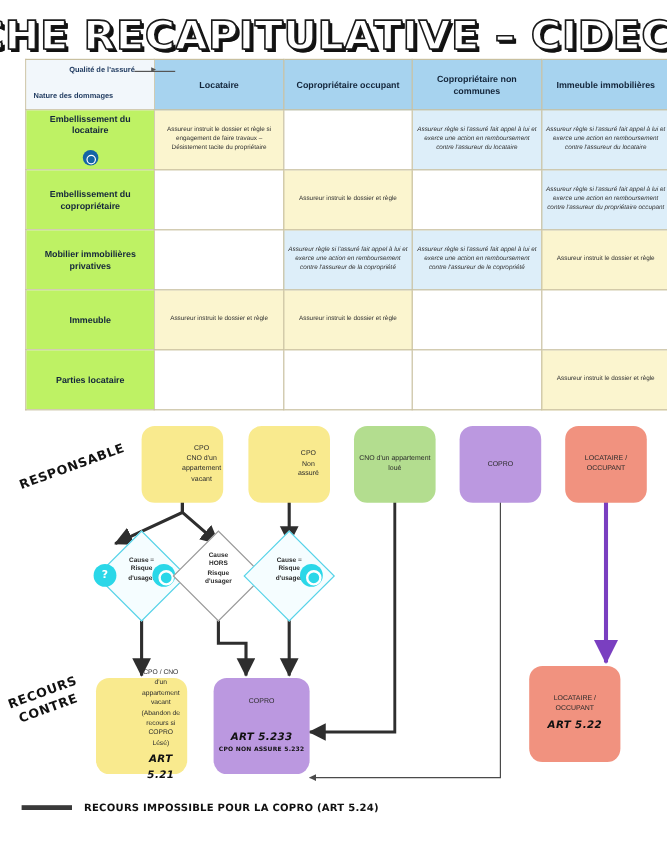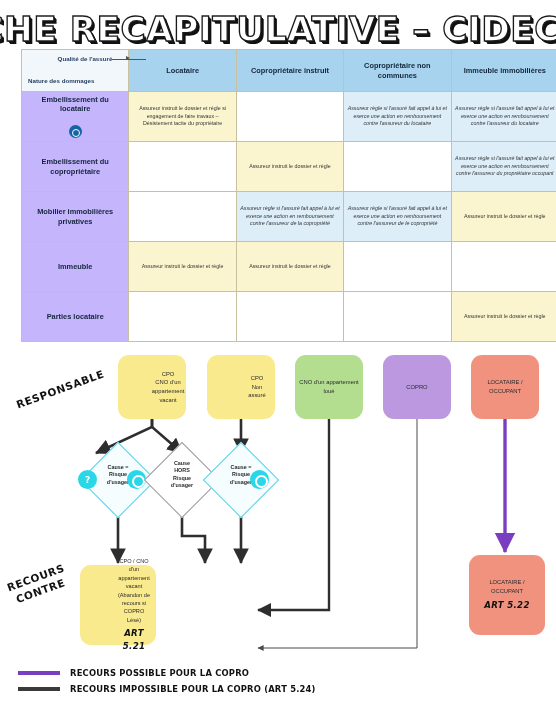--- a/index.html
+++ b/index.html
@@ -88,21 +88,21 @@
   .colhead {
     background: #a7d3ef;
     color: #14263b;
     font-size: 7.4px;
     font-weight: bold;
     text-align: center;
     line-height: 1.25;
     height: 42px;
   }
   .rowhead {
-    background: #c4b5fd;
+    background: #bef264;
     color: #14263b;
     font-size: 7.4px;
     font-weight: bold;
     text-align: center;
     line-height: 1.3;
     position: relative;
     width: 122px;
   }
   .rowhead-inner { display: block; padding: 0 6px; }
   .badge {
@@ -260,21 +260,21 @@
 
   <table id="matrix">
     <thead>
       <tr>
         <th class="corner-cell">
           <span class="corner-q">Qualité de l'assuré</span>
           <span class="corner-q-arrow"></span>
           <span class="corner-n">Nature des dommages</span>
         </th>
         <th class="colhead">Locataire</th>
-        <th class="colhead">Copropriétaire instruit</th>
+        <th class="colhead">Copropriétaire occupant</th>
         <th class="colhead">Copropriétaire non communes</th>
         <th class="colhead">Immeuble immobilières</th>
       </tr>
     </thead>
     <tbody id="matrix-body">
         <tr>
           <td class="rowhead"><span class="rowhead-inner">Embellissement du locataire</span><br><span class="badge badge-below"></span></td>
           <td class="cell yellow">Assureur instruit le dossier et règle si engagement de faire travaux – Désistement tacite du propriétaire</td>
           <td class="cell white"></td>
           <td class="cell blue ital">Assureur règle si l'assuré fait appel à lui et exerce une action en remboursement contre l'assureur du locataire</td>
@@ -405,32 +405,33 @@
 
     <div class="node yellow" style="left:80px; top:225px; width:76px; height:80px; font-size:5.6px;">
       <span>CPO / CNO d'un</span>
       <span>appartement vacant</span>
       <span style="height:4px"></span>
       <span>(Abandon de recours si</span>
       <span>COPRO Lésé)</span>
       <span class="art">ART 5.21</span>
     </div>
 
-
-    <div class="node salmon" style="left:469px; top:215px; width:76px; height:80px;">
+    <div class="node purple" style="left:178px; top:225px; width:80px; height:80px;">
+      <span style="margin-bottom:16px">COPRO</span>
+      <span class="art">ART 5.233</span>
+      <span class="art-sub">CPO NON ASSURE 5.232</span>
+    </div>
+
+    <div class="node salmon" style="left:441px; top:215px; width:76px; height:80px;">
       <span>LOCATAIRE /</span>
       <span>OCCUPANT</span>
       <span class="art">ART 5.22</span>
     </div>
   </div>
 
   <div id="legend">
     <div class="legend-row">
-      <span class="legend-swatch purple"></span>
-      <span class="legend-text">RECOURS POSSIBLE POUR LA COPRO</span>
-    </div>
-    <div class="legend-row">
       <span class="legend-swatch dark"></span>
       <span class="legend-text">RECOURS IMPOSSIBLE POUR LA COPRO (ART 5.24)</span>
     </div>
   </div>
 
 </div>
 
 </body></html>

